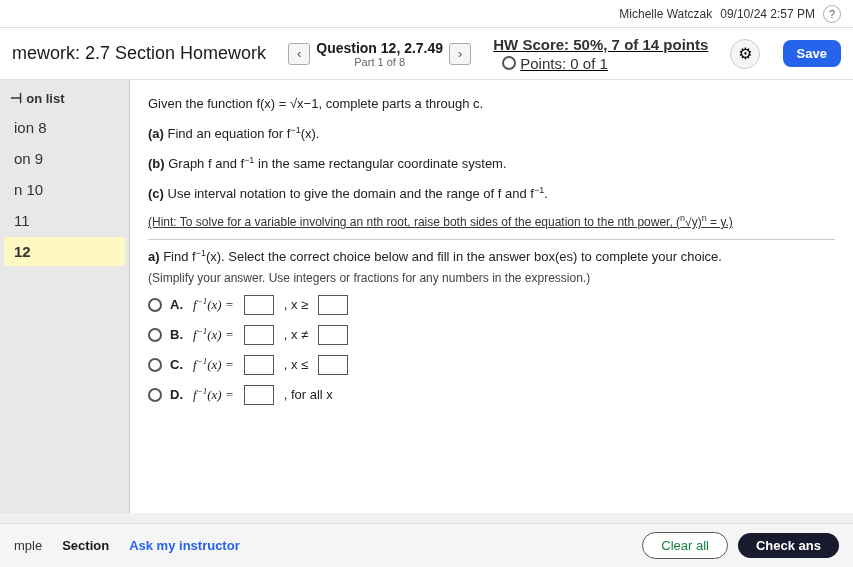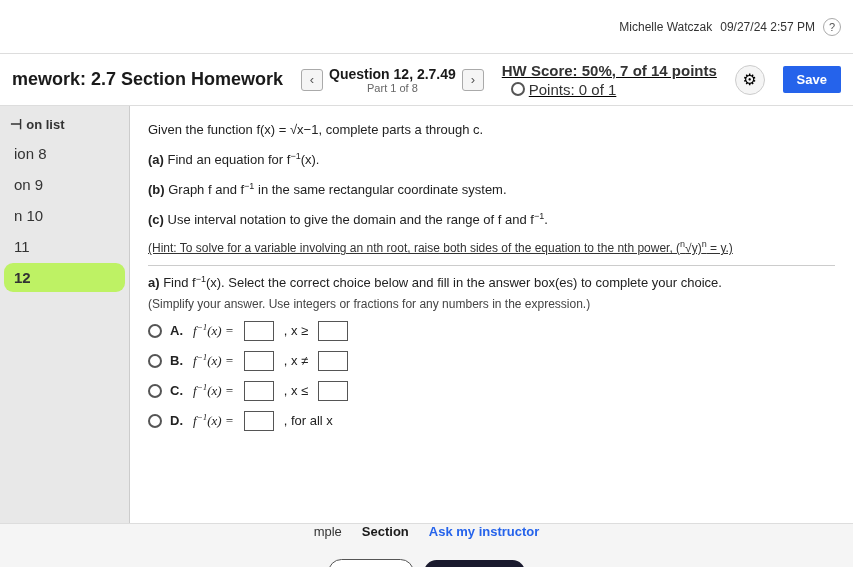--- a/index.html
+++ b/index.html
@@ -13,21 +13,21 @@
     }
 
     
     .top-bar {
       background: #fff;
       border-bottom: 1px solid #ddd;
       display: flex;
       align-items: center;
       justify-content: space-between;
       padding: 6px 12px;
-      height: 54px;
+      height: 28px;
     }
     .top-bar-left {
       display: flex;
       align-items: center;
       gap: 8px;
     }
     .top-bar-user {
       font-size: 12px;
       color: #333;
     }
@@ -51,21 +51,21 @@
       background: #fff;
       display: flex;
       align-items: center;
       justify-content: space-between;
       padding: 8px 12px;
       border-bottom: 1px solid #ddd;
       height: 52px;
     }
     .hw-title {
       font-size: 18px;
-      font-weight: bold;
+      font-weight: normal;
       color: #1a1a1a;
     }
     .question-nav {
       display: flex;
       align-items: center;
       gap: 6px;
     }
     .nav-arrow {
       width: 22px;
       height: 22px;
@@ -120,21 +120,21 @@
       border-radius: 50%;
       background: #f5f5f5;
       display: flex; align-items: center; justify-content: center;
       cursor: pointer;
       font-size: 16px;
     }
     .save-btn {
       background: #2563eb;
       color: #fff;
       border: none;
-      border-radius: 2px;
+      border-radius: 8px;
       padding: 6px 14px;
       font-size: 13px;
       cursor: pointer;
       font-weight: bold;
     }
 
     
     .main-area {
       display: flex;
       height: calc(567px - 38px - 52px - 44px);
@@ -165,23 +165,22 @@
     }
     .sidebar-item {
       padding: 6px 10px;
       font-size: 15px;
       color: #333;
       cursor: pointer;
       border-radius: 3px;
       margin: 1px 4px;
     }
     .sidebar-item.active {
-      background: #bef264;
-      font-weight: bold;
-      border-radius: 9px;
+      background: #fef9c3;
+      font-weight: bold;
     }
 
     
     .content-area {
       flex: 1;
       background: #fff;
       padding: 14px 18px;
       overflow-y: auto;
     }
     .problem-text {
@@ -261,21 +260,20 @@
       left: 0;
       right: 0;
       height: 44px;
       background: #f5f5f5;
       border-top: 1px solid #ddd;
       display: flex;
       align-items: center;
       padding: 0 14px;
       gap: 20px;
       justify-content: space-between;
-      flex-direction: column;
     }
     .footer-left {
       display: flex;
       align-items: center;
       gap: 20px;
     }
     .footer-link {
       font-size: 13px;
       color: #333;
       cursor: pointer;
@@ -316,21 +314,21 @@
 
     sup { font-size: 9px; }
   </style>
 </head>
 <body>
 
 <div class="top-bar">
   <div></div>
   <div class="top-bar-left">
     <span class="top-bar-user">Michelle Watczak</span>
-    <span class="top-bar-time">09/27/24 2:57 PM</span>
+    <span class="top-bar-time">09/10/24 2:57 PM</span>
     <div class="top-bar-help">
       <span>?</span>
     </div>
   </div>
 </div>
 
 <div class="header-row">
   <div class="hw-title">mework: 2.7 Section Homework</div>
   <div class="question-nav">
     <div class="nav-arrow">‹</div>

